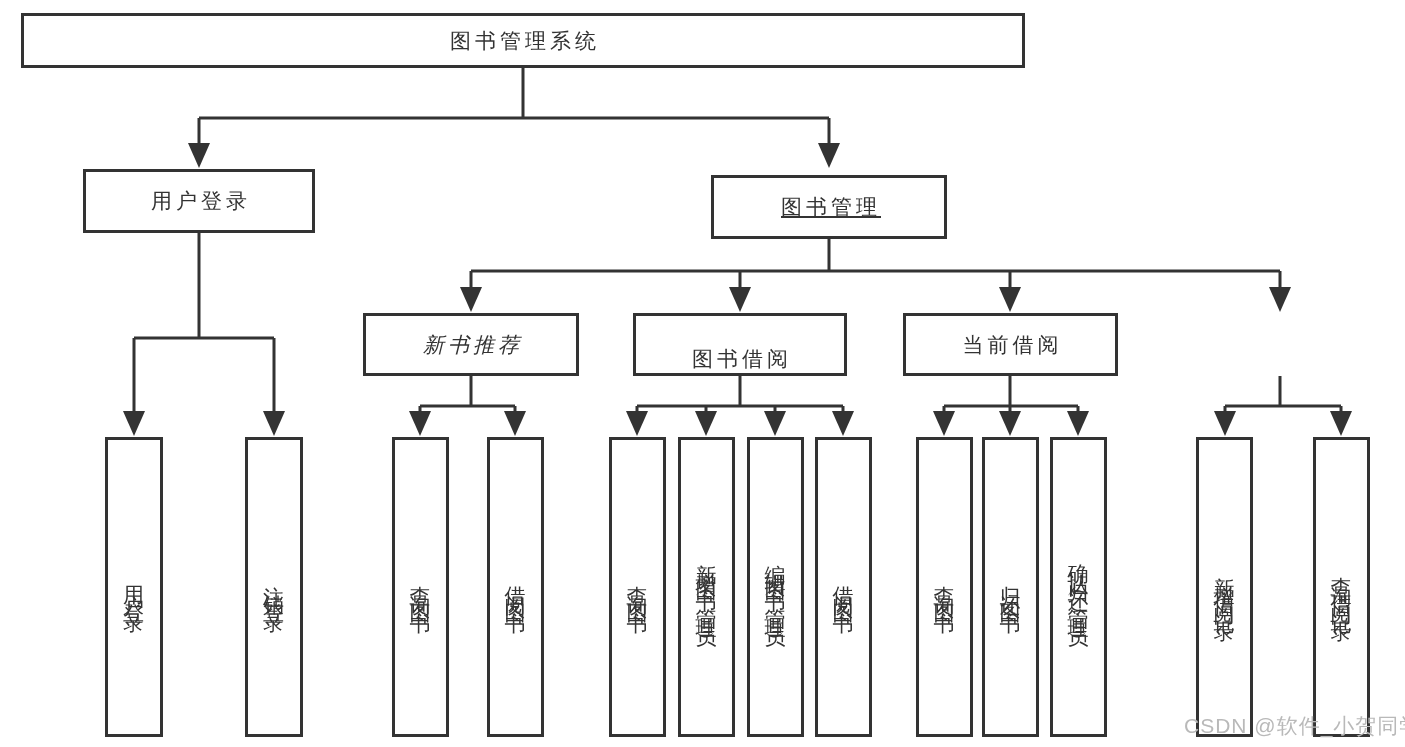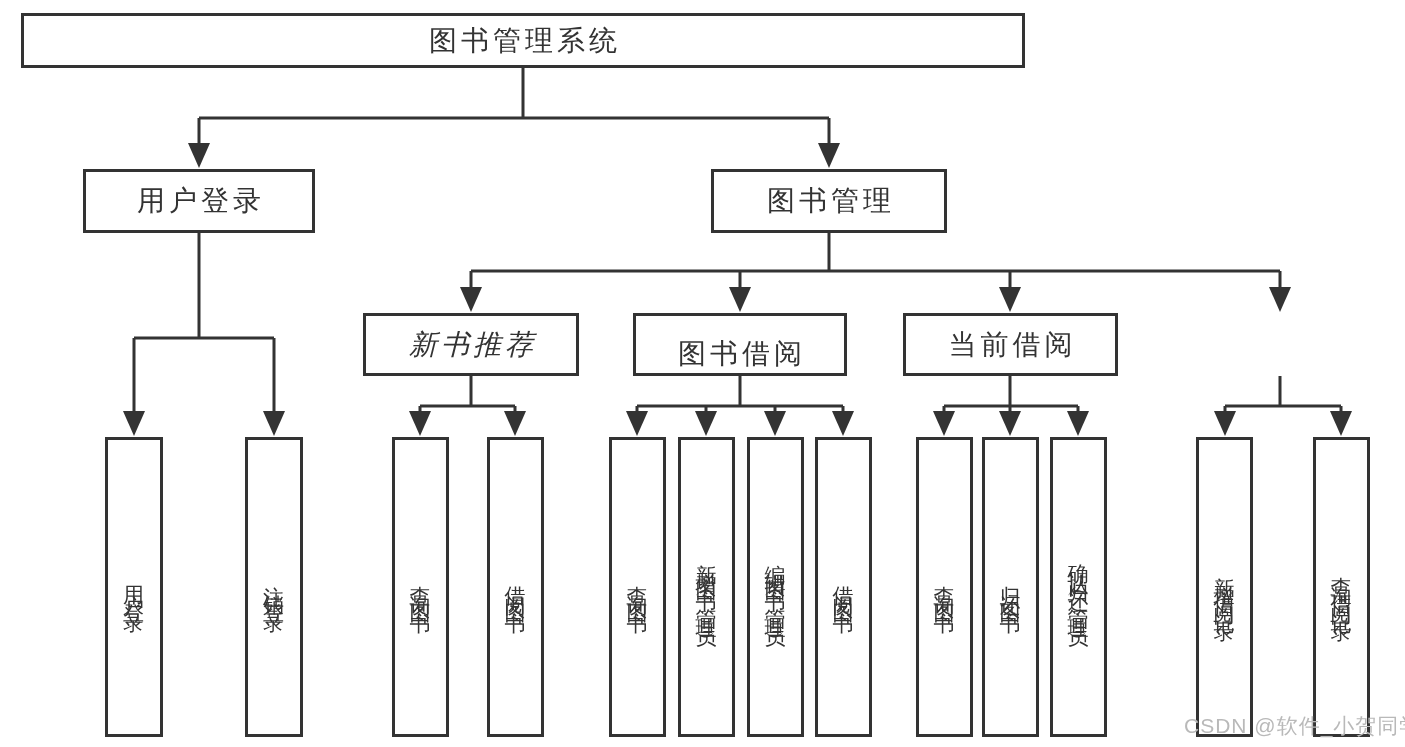--- a/index.html
+++ b/index.html
@@ -9,21 +9,21 @@
     font-family:"Liberation Sans", sans-serif;
     color:#333333;
   }
   .wires { position:absolute; left:0; top:0; width:1405px; height:747px; z-index:0; }
   .node {
     position:absolute; box-sizing:border-box;
     background:#ffffff; border:3px solid #333333;
     display:flex; align-items:center; justify-content:center;
     z-index:1; text-align:center;
   }
-  .node .label { font-size:28px; letter-spacing:4px; text-indent:4px; white-space:nowrap; }
+  .node .label { font-size:21px; letter-spacing:4px; text-indent:4px; white-space:nowrap; }
   .leaf .label {
     writing-mode:vertical-rl; text-orientation:mixed;
     font-size:21px; letter-spacing:9px; text-indent:0; white-space:normal;
     line-height:1;
   }
   .watermark {
     position:absolute; left:1184px; top:712px; z-index:2;
     font-size:21px; color:#b9b9b9; letter-spacing:1px; white-space:nowrap;
   }
 </style>
@@ -72,21 +72,21 @@
     </g>
   </svg>
 
   <div class="node" style="left:21px; top:13px; width:1004px; height:55px;">
     <span class="label">图书管理系统</span>
   </div>
 
   <div class="node" style="left:83px; top:169px; width:232px; height:64px;">
     <span class="label">用户登录</span>
   </div>
-  <div class="node" style="left:711px; top:169px; width:236px; height:64px;">
+  <div class="node" style="left:711px; top:175px; width:236px; height:64px;text-decoration:underline;">
     <span class="label">图书管理</span>
   </div>
 
   <div class="node" style="left:363px; top:313px; width:216px; height:63px;font-style:italic;">
     <span class="label">新书推荐</span>
   </div>
   <div class="node" style="left:633px; top:313px; width:214px; height:63px;align-items:flex-end;">
     <span class="label">图书借阅</span>
   </div>
   <div class="node" style="left:903px; top:313px; width:215px; height:63px;">

